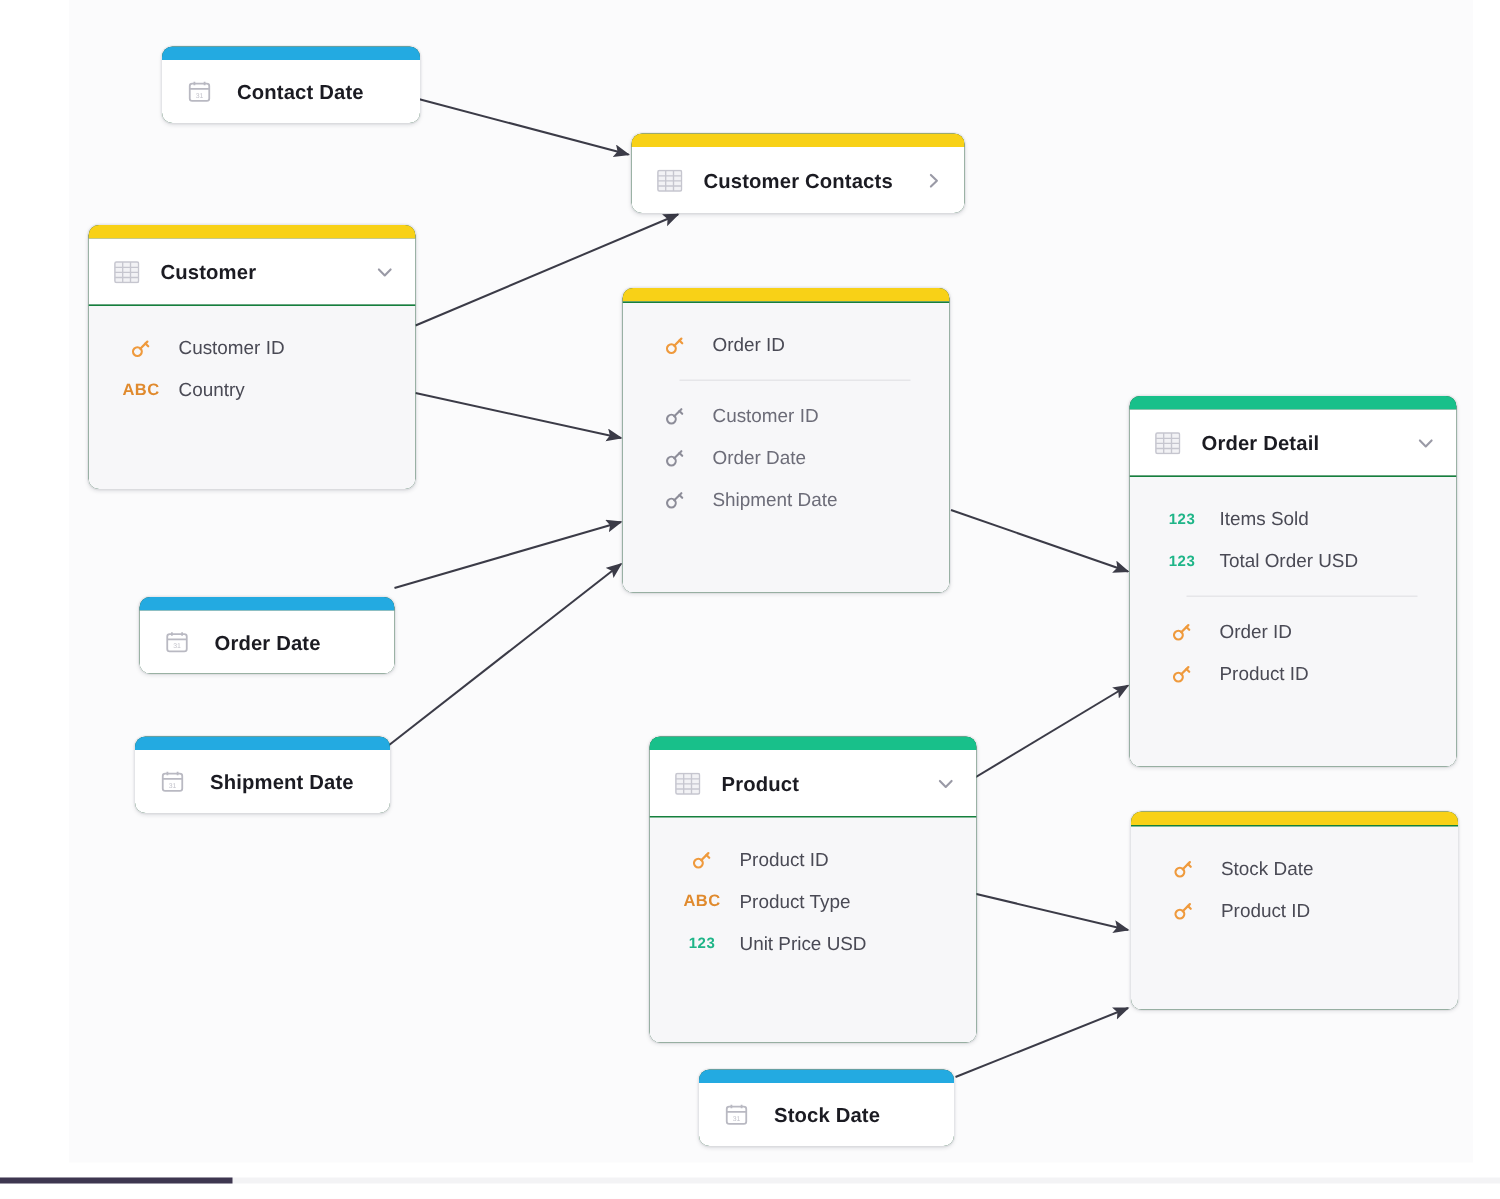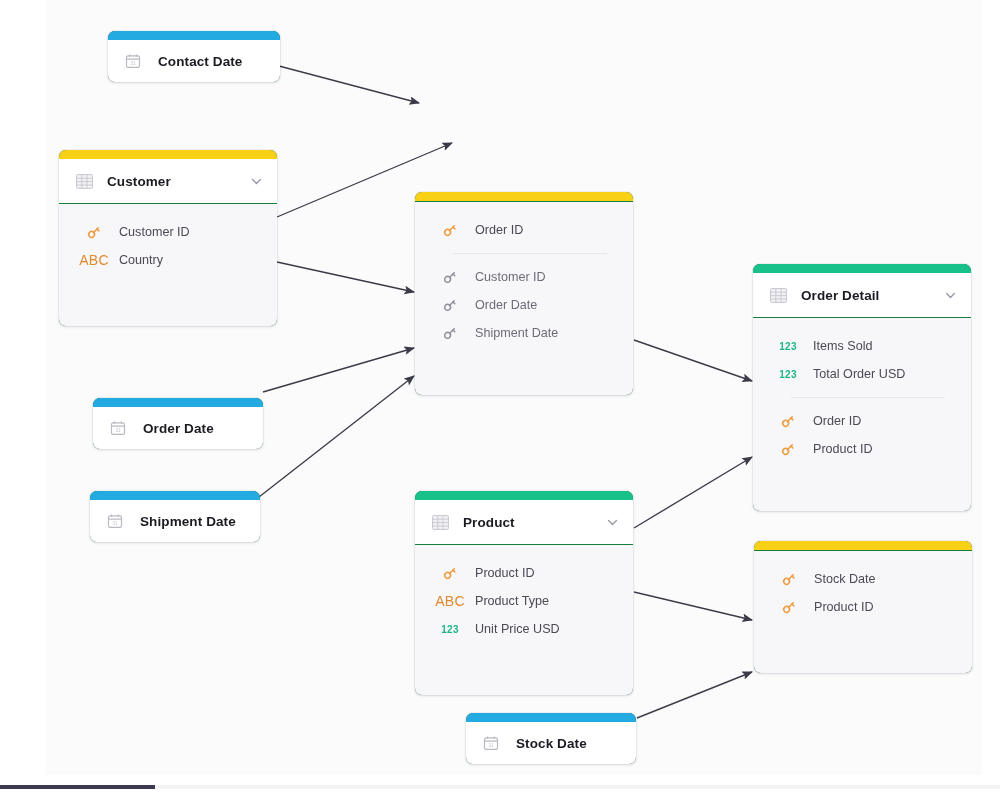--- a/index.html
+++ b/index.html
@@ -94,22 +94,22 @@
   
   .g {
     width: 18px;
     height: 18px;
     flex: 0 0 18px;
     display: flex;
     align-items: center;
     justify-content: center;
   }
   .g-abc {
-    font-size: 14px;
-    font-weight: normal;
+    font-size: 11px;
+    font-weight: bold;
     letter-spacing: .3px;
     color: #e08a2e;
   }
   .g-123 {
     font-size: 10px;
     font-weight: bold;
     letter-spacing: .3px;
     color: #1fb588;
   }
   
@@ -151,291 +151,312 @@
           <line x1="1.5" y1="6.2" x2="14.5" y2="6.2" stroke="#b9b9c2" stroke-width="1.2"></line>
           <line x1="4.6" y1="1.5" x2="4.6" y2="3.8" stroke="#b9b9c2" stroke-width="1.2"></line>
           <line x1="11.4" y1="1.5" x2="11.4" y2="3.8" stroke="#b9b9c2" stroke-width="1.2"></line>
           <text x="8" y="12.3" font-size="4.6" fill="#c3c3cb" text-anchor="middle" font-family="Liberation Sans">31</text>
         </svg>
       </span>
       <span class="title">Contact Date</span>
     </div>
   </div>
 
-
-  <div class="node" style="left:59px; top:150px; width:218px;">
+  <div class="node compact" style="left:421px; top:89px; width:222px;">
     <div class="accent" style="background: rgb(248, 209, 23);"></div>
     <div class="titlerow">
       <span class="g">
         <svg width="17" height="15" viewBox="0 0 17 15">
           <rect x="0.6" y="0.6" width="15.8" height="13.8" rx="1" fill="#f2f2f5" stroke="#c6c6cf" stroke-width="1"></rect>
           <line x1="0.6" y1="4.2" x2="16.4" y2="4.2" stroke="#c6c6cf" stroke-width=".9"></line>
           <line x1="0.6" y1="7.6" x2="16.4" y2="7.6" stroke="#c6c6cf" stroke-width=".9"></line>
           <line x1="0.6" y1="11" x2="16.4" y2="11" stroke="#c6c6cf" stroke-width=".9"></line>
           <line x1="5.8" y1="0.6" x2="5.8" y2="14.4" stroke="#c6c6cf" stroke-width=".9"></line>
           <line x1="11" y1="0.6" x2="11" y2="14.4" stroke="#c6c6cf" stroke-width=".9"></line>
         </svg>
       </span>
-      <span class="title">Customer</span>
+      <span class="title">Customer Contacts</span>
       <span class="chev">
         <svg width="13" height="13" viewBox="0 0 13 13">
-            <path d="M2.6 4.6 L6.5 8.6 L10.4 4.6" fill="none" stroke="#9a9aa6" stroke-width="1.4" stroke-linecap="round" stroke-linejoin="round"></path>
+            <path d="M4.6 2.6 L8.6 6.5 L4.6 10.4" fill="none" stroke="#9a9aa6" stroke-width="1.4" stroke-linecap="round" stroke-linejoin="round"></path>
           </svg>
       </span>
     </div>
-    <div class="body" style="padding-bottom:52px;">
-      <div class="field">
-        <span class="g">
-          <svg width="16" height="16" viewBox="0 0 16 16">
-              <g transform="rotate(-45 8 8)">
-                <circle cx="4.6" cy="8" r="2.9" fill="none" stroke="#ef9a3d" stroke-width="1.5"></circle>
-                <line x1="7.3" y1="8" x2="14" y2="8" stroke="#ef9a3d" stroke-width="1.5" stroke-linecap="round"></line>
-                <line x1="12.2" y1="8" x2="12.2" y2="10.6" stroke="#ef9a3d" stroke-width="1.5" stroke-linecap="round"></line>
-              </g>
-            </svg>
-        </span>
-        <span class="fname">Customer ID</span>
-      </div>
-      <div class="field">
-        <span class="g g-abc">ABC</span>
-        <span class="fname">Country</span>
-      </div>
-    </div>
-  </div>
-
-  <div class="node" style="left:415px; top:192px; width:218px;">
+  </div>
+
+  <div class="node" style="left:59px; top:150px; width:218px;">
     <div class="accent" style="background: rgb(248, 209, 23);"></div>
-    <div class="body" style="padding-bottom:48px;">
-      <div class="field">
-        <span class="g">
-          <svg width="16" height="16" viewBox="0 0 16 16">
-              <g transform="rotate(-45 8 8)">
-                <circle cx="4.6" cy="8" r="2.9" fill="none" stroke="#ef9a3d" stroke-width="1.5"></circle>
-                <line x1="7.3" y1="8" x2="14" y2="8" stroke="#ef9a3d" stroke-width="1.5" stroke-linecap="round"></line>
-                <line x1="12.2" y1="8" x2="12.2" y2="10.6" stroke="#ef9a3d" stroke-width="1.5" stroke-linecap="round"></line>
-              </g>
-            </svg>
-        </span>
-        <span class="fname">Order ID</span>
-      </div>
-      <div class="divider"></div>
-      <div class="field dim">
-        <span class="g">
-          <svg width="16" height="16" viewBox="0 0 16 16">
-              <g transform="rotate(-45 8 8)">
-                <circle cx="4.6" cy="8" r="2.9" fill="none" stroke="#8d8d99" stroke-width="1.4"></circle>
-                <line x1="7.3" y1="8" x2="14" y2="8" stroke="#8d8d99" stroke-width="1.4" stroke-linecap="round"></line>
-                <line x1="12.2" y1="8" x2="12.2" y2="10.6" stroke="#8d8d99" stroke-width="1.4" stroke-linecap="round"></line>
-              </g>
-            </svg>
-        </span>
-        <span class="fname">Customer ID</span>
-      </div>
-      <div class="field dim">
-        <span class="g">
-          <svg width="16" height="16" viewBox="0 0 16 16">
-              <g transform="rotate(-45 8 8)">
-                <circle cx="4.6" cy="8" r="2.9" fill="none" stroke="#8d8d99" stroke-width="1.4"></circle>
-                <line x1="7.3" y1="8" x2="14" y2="8" stroke="#8d8d99" stroke-width="1.4" stroke-linecap="round"></line>
-                <line x1="12.2" y1="8" x2="12.2" y2="10.6" stroke="#8d8d99" stroke-width="1.4" stroke-linecap="round"></line>
-              </g>
-            </svg>
-        </span>
-        <span class="fname">Order Date</span>
-      </div>
-      <div class="field dim">
-        <span class="g">
-          <svg width="16" height="16" viewBox="0 0 16 16">
-              <g transform="rotate(-45 8 8)">
-                <circle cx="4.6" cy="8" r="2.9" fill="none" stroke="#8d8d99" stroke-width="1.4"></circle>
-                <line x1="7.3" y1="8" x2="14" y2="8" stroke="#8d8d99" stroke-width="1.4" stroke-linecap="round"></line>
-                <line x1="12.2" y1="8" x2="12.2" y2="10.6" stroke="#8d8d99" stroke-width="1.4" stroke-linecap="round"></line>
-              </g>
-            </svg>
-        </span>
-        <span class="fname">Shipment Date</span>
-      </div>
-    </div>
-  </div>
-
-  <div class="node" style="left:753px; top:264px; width:218px;">
-    <div class="accent" style="background: rgb(24, 192, 138);"></div>
     <div class="titlerow">
       <span class="g">
         <svg width="17" height="15" viewBox="0 0 17 15">
           <rect x="0.6" y="0.6" width="15.8" height="13.8" rx="1" fill="#f2f2f5" stroke="#c6c6cf" stroke-width="1"></rect>
           <line x1="0.6" y1="4.2" x2="16.4" y2="4.2" stroke="#c6c6cf" stroke-width=".9"></line>
           <line x1="0.6" y1="7.6" x2="16.4" y2="7.6" stroke="#c6c6cf" stroke-width=".9"></line>
           <line x1="0.6" y1="11" x2="16.4" y2="11" stroke="#c6c6cf" stroke-width=".9"></line>
           <line x1="5.8" y1="0.6" x2="5.8" y2="14.4" stroke="#c6c6cf" stroke-width=".9"></line>
           <line x1="11" y1="0.6" x2="11" y2="14.4" stroke="#c6c6cf" stroke-width=".9"></line>
         </svg>
       </span>
-      <span class="title">Order Detail</span>
+      <span class="title">Customer</span>
       <span class="chev">
         <svg width="13" height="13" viewBox="0 0 13 13">
             <path d="M2.6 4.6 L6.5 8.6 L10.4 4.6" fill="none" stroke="#9a9aa6" stroke-width="1.4" stroke-linecap="round" stroke-linejoin="round"></path>
           </svg>
       </span>
     </div>
+    <div class="body" style="padding-bottom:52px;">
+      <div class="field">
+        <span class="g">
+          <svg width="16" height="16" viewBox="0 0 16 16">
+              <g transform="rotate(-45 8 8)">
+                <circle cx="4.6" cy="8" r="2.9" fill="none" stroke="#ef9a3d" stroke-width="1.5"></circle>
+                <line x1="7.3" y1="8" x2="14" y2="8" stroke="#ef9a3d" stroke-width="1.5" stroke-linecap="round"></line>
+                <line x1="12.2" y1="8" x2="12.2" y2="10.6" stroke="#ef9a3d" stroke-width="1.5" stroke-linecap="round"></line>
+              </g>
+            </svg>
+        </span>
+        <span class="fname">Customer ID</span>
+      </div>
+      <div class="field">
+        <span class="g g-abc">ABC</span>
+        <span class="fname">Country</span>
+      </div>
+    </div>
+  </div>
+
+  <div class="node" style="left:415px; top:192px; width:218px;">
+    <div class="accent" style="background: rgb(248, 209, 23);"></div>
     <div class="body" style="padding-bottom:48px;">
       <div class="field">
-        <span class="g g-123">123</span>
-        <span class="fname">Items Sold</span>
-      </div>
-      <div class="field">
-        <span class="g g-123">123</span>
-        <span class="fname">Total Order USD</span>
+        <span class="g">
+          <svg width="16" height="16" viewBox="0 0 16 16">
+              <g transform="rotate(-45 8 8)">
+                <circle cx="4.6" cy="8" r="2.9" fill="none" stroke="#ef9a3d" stroke-width="1.5"></circle>
+                <line x1="7.3" y1="8" x2="14" y2="8" stroke="#ef9a3d" stroke-width="1.5" stroke-linecap="round"></line>
+                <line x1="12.2" y1="8" x2="12.2" y2="10.6" stroke="#ef9a3d" stroke-width="1.5" stroke-linecap="round"></line>
+              </g>
+            </svg>
+        </span>
+        <span class="fname">Order ID</span>
       </div>
       <div class="divider"></div>
-      <div class="field">
-        <span class="g">
-          <svg width="16" height="16" viewBox="0 0 16 16">
-              <g transform="rotate(-45 8 8)">
-                <circle cx="4.6" cy="8" r="2.9" fill="none" stroke="#ef9a3d" stroke-width="1.5"></circle>
-                <line x1="7.3" y1="8" x2="14" y2="8" stroke="#ef9a3d" stroke-width="1.5" stroke-linecap="round"></line>
-                <line x1="12.2" y1="8" x2="12.2" y2="10.6" stroke="#ef9a3d" stroke-width="1.5" stroke-linecap="round"></line>
-              </g>
-            </svg>
-        </span>
-        <span class="fname">Order ID</span>
-      </div>
-      <div class="field">
-        <span class="g">
-          <svg width="16" height="16" viewBox="0 0 16 16">
-              <g transform="rotate(-45 8 8)">
-                <circle cx="4.6" cy="8" r="2.9" fill="none" stroke="#ef9a3d" stroke-width="1.5"></circle>
-                <line x1="7.3" y1="8" x2="14" y2="8" stroke="#ef9a3d" stroke-width="1.5" stroke-linecap="round"></line>
-                <line x1="12.2" y1="8" x2="12.2" y2="10.6" stroke="#ef9a3d" stroke-width="1.5" stroke-linecap="round"></line>
-              </g>
-            </svg>
-        </span>
-        <span class="fname">Product ID</span>
-      </div>
-    </div>
-  </div>
-
-  <div class="node datecard compact" style="left:93px; top:398px; width:170px;">
-    <div class="accent" style="background: rgb(35, 170, 225);"></div>
-    <div class="titlerow">
-      <span class="g">
-        <svg width="16" height="16" viewBox="0 0 16 16">
-          <rect x="1.5" y="2.8" width="13" height="11.5" rx="1.6" fill="none" stroke="#b9b9c2" stroke-width="1.2"></rect>
-          <line x1="1.5" y1="6.2" x2="14.5" y2="6.2" stroke="#b9b9c2" stroke-width="1.2"></line>
-          <line x1="4.6" y1="1.5" x2="4.6" y2="3.8" stroke="#b9b9c2" stroke-width="1.2"></line>
-          <line x1="11.4" y1="1.5" x2="11.4" y2="3.8" stroke="#b9b9c2" stroke-width="1.2"></line>
-          <text x="8" y="12.3" font-size="4.6" fill="#c3c3cb" text-anchor="middle" font-family="Liberation Sans">31</text>
-        </svg>
-      </span>
-      <span class="title">Order Date</span>
-    </div>
-  </div>
-
-  <div class="node datecard compact" style="left:90px; top:491px; width:170px;">
-    <div class="accent" style="background: rgb(35, 170, 225);"></div>
-    <div class="titlerow">
-      <span class="g">
-        <svg width="16" height="16" viewBox="0 0 16 16">
-          <rect x="1.5" y="2.8" width="13" height="11.5" rx="1.6" fill="none" stroke="#b9b9c2" stroke-width="1.2"></rect>
-          <line x1="1.5" y1="6.2" x2="14.5" y2="6.2" stroke="#b9b9c2" stroke-width="1.2"></line>
-          <line x1="4.6" y1="1.5" x2="4.6" y2="3.8" stroke="#b9b9c2" stroke-width="1.2"></line>
-          <line x1="11.4" y1="1.5" x2="11.4" y2="3.8" stroke="#b9b9c2" stroke-width="1.2"></line>
-          <text x="8" y="12.3" font-size="4.6" fill="#c3c3cb" text-anchor="middle" font-family="Liberation Sans">31</text>
-        </svg>
-      </span>
-      <span class="title">Shipment Date</span>
-    </div>
-  </div>
-
-  <div class="node" style="left:415px; top:491px; width:218px;">
+      <div class="field dim">
+        <span class="g">
+          <svg width="16" height="16" viewBox="0 0 16 16">
+              <g transform="rotate(-45 8 8)">
+                <circle cx="4.6" cy="8" r="2.9" fill="none" stroke="#8d8d99" stroke-width="1.4"></circle>
+                <line x1="7.3" y1="8" x2="14" y2="8" stroke="#8d8d99" stroke-width="1.4" stroke-linecap="round"></line>
+                <line x1="12.2" y1="8" x2="12.2" y2="10.6" stroke="#8d8d99" stroke-width="1.4" stroke-linecap="round"></line>
+              </g>
+            </svg>
+        </span>
+        <span class="fname">Customer ID</span>
+      </div>
+      <div class="field dim">
+        <span class="g">
+          <svg width="16" height="16" viewBox="0 0 16 16">
+              <g transform="rotate(-45 8 8)">
+                <circle cx="4.6" cy="8" r="2.9" fill="none" stroke="#8d8d99" stroke-width="1.4"></circle>
+                <line x1="7.3" y1="8" x2="14" y2="8" stroke="#8d8d99" stroke-width="1.4" stroke-linecap="round"></line>
+                <line x1="12.2" y1="8" x2="12.2" y2="10.6" stroke="#8d8d99" stroke-width="1.4" stroke-linecap="round"></line>
+              </g>
+            </svg>
+        </span>
+        <span class="fname">Order Date</span>
+      </div>
+      <div class="field dim">
+        <span class="g">
+          <svg width="16" height="16" viewBox="0 0 16 16">
+              <g transform="rotate(-45 8 8)">
+                <circle cx="4.6" cy="8" r="2.9" fill="none" stroke="#8d8d99" stroke-width="1.4"></circle>
+                <line x1="7.3" y1="8" x2="14" y2="8" stroke="#8d8d99" stroke-width="1.4" stroke-linecap="round"></line>
+                <line x1="12.2" y1="8" x2="12.2" y2="10.6" stroke="#8d8d99" stroke-width="1.4" stroke-linecap="round"></line>
+              </g>
+            </svg>
+        </span>
+        <span class="fname">Shipment Date</span>
+      </div>
+    </div>
+  </div>
+
+  <div class="node" style="left:753px; top:264px; width:218px;">
     <div class="accent" style="background: rgb(24, 192, 138);"></div>
     <div class="titlerow">
       <span class="g">
         <svg width="17" height="15" viewBox="0 0 17 15">
           <rect x="0.6" y="0.6" width="15.8" height="13.8" rx="1" fill="#f2f2f5" stroke="#c6c6cf" stroke-width="1"></rect>
           <line x1="0.6" y1="4.2" x2="16.4" y2="4.2" stroke="#c6c6cf" stroke-width=".9"></line>
           <line x1="0.6" y1="7.6" x2="16.4" y2="7.6" stroke="#c6c6cf" stroke-width=".9"></line>
           <line x1="0.6" y1="11" x2="16.4" y2="11" stroke="#c6c6cf" stroke-width=".9"></line>
           <line x1="5.8" y1="0.6" x2="5.8" y2="14.4" stroke="#c6c6cf" stroke-width=".9"></line>
           <line x1="11" y1="0.6" x2="11" y2="14.4" stroke="#c6c6cf" stroke-width=".9"></line>
         </svg>
       </span>
-      <span class="title">Product</span>
+      <span class="title">Order Detail</span>
       <span class="chev">
         <svg width="13" height="13" viewBox="0 0 13 13">
             <path d="M2.6 4.6 L6.5 8.6 L10.4 4.6" fill="none" stroke="#9a9aa6" stroke-width="1.4" stroke-linecap="round" stroke-linejoin="round"></path>
           </svg>
       </span>
     </div>
-    <div class="body" style="padding-bottom:52px;">
+    <div class="body" style="padding-bottom:48px;">
+      <div class="field">
+        <span class="g g-123">123</span>
+        <span class="fname">Items Sold</span>
+      </div>
+      <div class="field">
+        <span class="g g-123">123</span>
+        <span class="fname">Total Order USD</span>
+      </div>
+      <div class="divider"></div>
+      <div class="field">
+        <span class="g">
+          <svg width="16" height="16" viewBox="0 0 16 16">
+              <g transform="rotate(-45 8 8)">
+                <circle cx="4.6" cy="8" r="2.9" fill="none" stroke="#ef9a3d" stroke-width="1.5"></circle>
+                <line x1="7.3" y1="8" x2="14" y2="8" stroke="#ef9a3d" stroke-width="1.5" stroke-linecap="round"></line>
+                <line x1="12.2" y1="8" x2="12.2" y2="10.6" stroke="#ef9a3d" stroke-width="1.5" stroke-linecap="round"></line>
+              </g>
+            </svg>
+        </span>
+        <span class="fname">Order ID</span>
+      </div>
       <div class="field">
         <span class="g">
           <svg width="16" height="16" viewBox="0 0 16 16">
               <g transform="rotate(-45 8 8)">
                 <circle cx="4.6" cy="8" r="2.9" fill="none" stroke="#ef9a3d" stroke-width="1.5"></circle>
                 <line x1="7.3" y1="8" x2="14" y2="8" stroke="#ef9a3d" stroke-width="1.5" stroke-linecap="round"></line>
                 <line x1="12.2" y1="8" x2="12.2" y2="10.6" stroke="#ef9a3d" stroke-width="1.5" stroke-linecap="round"></line>
               </g>
             </svg>
         </span>
         <span class="fname">Product ID</span>
       </div>
-      <div class="field">
-        <span class="g g-abc">ABC</span>
-        <span class="fname">Product Type</span>
-      </div>
-      <div class="field">
-        <span class="g g-123">123</span>
-        <span class="fname">Unit Price USD</span>
-      </div>
-    </div>
-  </div>
-
-  <div class="node" style="left:754px; top:541px; width:218px;">
-    <div class="accent" style="background: rgb(248, 209, 23);"></div>
-    <div class="body" style="padding-bottom:52px;">
-      <div class="field">
-        <span class="g">
-          <svg width="16" height="16" viewBox="0 0 16 16">
-              <g transform="rotate(-45 8 8)">
-                <circle cx="4.6" cy="8" r="2.9" fill="none" stroke="#ef9a3d" stroke-width="1.5"></circle>
-                <line x1="7.3" y1="8" x2="14" y2="8" stroke="#ef9a3d" stroke-width="1.5" stroke-linecap="round"></line>
-                <line x1="12.2" y1="8" x2="12.2" y2="10.6" stroke="#ef9a3d" stroke-width="1.5" stroke-linecap="round"></line>
-              </g>
-            </svg>
-        </span>
-        <span class="fname">Stock Date</span>
-      </div>
-      <div class="field">
-        <span class="g">
-          <svg width="16" height="16" viewBox="0 0 16 16">
-              <g transform="rotate(-45 8 8)">
-                <circle cx="4.6" cy="8" r="2.9" fill="none" stroke="#ef9a3d" stroke-width="1.5"></circle>
-                <line x1="7.3" y1="8" x2="14" y2="8" stroke="#ef9a3d" stroke-width="1.5" stroke-linecap="round"></line>
-                <line x1="12.2" y1="8" x2="12.2" y2="10.6" stroke="#ef9a3d" stroke-width="1.5" stroke-linecap="round"></line>
-              </g>
-            </svg>
-        </span>
-        <span class="fname">Product ID</span>
-      </div>
-    </div>
-  </div>
-
-  <div class="node datecard compact" style="left:466px; top:713px; width:170px;">
+    </div>
+  </div>
+
+  <div class="node datecard compact" style="left:93px; top:398px; width:170px;">
     <div class="accent" style="background: rgb(35, 170, 225);"></div>
     <div class="titlerow">
       <span class="g">
         <svg width="16" height="16" viewBox="0 0 16 16">
           <rect x="1.5" y="2.8" width="13" height="11.5" rx="1.6" fill="none" stroke="#b9b9c2" stroke-width="1.2"></rect>
           <line x1="1.5" y1="6.2" x2="14.5" y2="6.2" stroke="#b9b9c2" stroke-width="1.2"></line>
           <line x1="4.6" y1="1.5" x2="4.6" y2="3.8" stroke="#b9b9c2" stroke-width="1.2"></line>
           <line x1="11.4" y1="1.5" x2="11.4" y2="3.8" stroke="#b9b9c2" stroke-width="1.2"></line>
           <text x="8" y="12.3" font-size="4.6" fill="#c3c3cb" text-anchor="middle" font-family="Liberation Sans">31</text>
         </svg>
       </span>
+      <span class="title">Order Date</span>
+    </div>
+  </div>
+
+  <div class="node datecard compact" style="left:90px; top:491px; width:170px;">
+    <div class="accent" style="background: rgb(35, 170, 225);"></div>
+    <div class="titlerow">
+      <span class="g">
+        <svg width="16" height="16" viewBox="0 0 16 16">
+          <rect x="1.5" y="2.8" width="13" height="11.5" rx="1.6" fill="none" stroke="#b9b9c2" stroke-width="1.2"></rect>
+          <line x1="1.5" y1="6.2" x2="14.5" y2="6.2" stroke="#b9b9c2" stroke-width="1.2"></line>
+          <line x1="4.6" y1="1.5" x2="4.6" y2="3.8" stroke="#b9b9c2" stroke-width="1.2"></line>
+          <line x1="11.4" y1="1.5" x2="11.4" y2="3.8" stroke="#b9b9c2" stroke-width="1.2"></line>
+          <text x="8" y="12.3" font-size="4.6" fill="#c3c3cb" text-anchor="middle" font-family="Liberation Sans">31</text>
+        </svg>
+      </span>
+      <span class="title">Shipment Date</span>
+    </div>
+  </div>
+
+  <div class="node" style="left:433px; top:491px; width:218px;">
+    <div class="accent" style="background: rgb(24, 192, 138);"></div>
+    <div class="titlerow">
+      <span class="g">
+        <svg width="17" height="15" viewBox="0 0 17 15">
+          <rect x="0.6" y="0.6" width="15.8" height="13.8" rx="1" fill="#f2f2f5" stroke="#c6c6cf" stroke-width="1"></rect>
+          <line x1="0.6" y1="4.2" x2="16.4" y2="4.2" stroke="#c6c6cf" stroke-width=".9"></line>
+          <line x1="0.6" y1="7.6" x2="16.4" y2="7.6" stroke="#c6c6cf" stroke-width=".9"></line>
+          <line x1="0.6" y1="11" x2="16.4" y2="11" stroke="#c6c6cf" stroke-width=".9"></line>
+          <line x1="5.8" y1="0.6" x2="5.8" y2="14.4" stroke="#c6c6cf" stroke-width=".9"></line>
+          <line x1="11" y1="0.6" x2="11" y2="14.4" stroke="#c6c6cf" stroke-width=".9"></line>
+        </svg>
+      </span>
+      <span class="title">Product</span>
+      <span class="chev">
+        <svg width="13" height="13" viewBox="0 0 13 13">
+            <path d="M2.6 4.6 L6.5 8.6 L10.4 4.6" fill="none" stroke="#9a9aa6" stroke-width="1.4" stroke-linecap="round" stroke-linejoin="round"></path>
+          </svg>
+      </span>
+    </div>
+    <div class="body" style="padding-bottom:52px;">
+      <div class="field">
+        <span class="g">
+          <svg width="16" height="16" viewBox="0 0 16 16">
+              <g transform="rotate(-45 8 8)">
+                <circle cx="4.6" cy="8" r="2.9" fill="none" stroke="#ef9a3d" stroke-width="1.5"></circle>
+                <line x1="7.3" y1="8" x2="14" y2="8" stroke="#ef9a3d" stroke-width="1.5" stroke-linecap="round"></line>
+                <line x1="12.2" y1="8" x2="12.2" y2="10.6" stroke="#ef9a3d" stroke-width="1.5" stroke-linecap="round"></line>
+              </g>
+            </svg>
+        </span>
+        <span class="fname">Product ID</span>
+      </div>
+      <div class="field">
+        <span class="g g-abc">ABC</span>
+        <span class="fname">Product Type</span>
+      </div>
+      <div class="field">
+        <span class="g g-123">123</span>
+        <span class="fname">Unit Price USD</span>
+      </div>
+    </div>
+  </div>
+
+  <div class="node" style="left:754px; top:541px; width:218px;">
+    <div class="accent" style="background: rgb(248, 209, 23);"></div>
+    <div class="body" style="padding-bottom:52px;">
+      <div class="field">
+        <span class="g">
+          <svg width="16" height="16" viewBox="0 0 16 16">
+              <g transform="rotate(-45 8 8)">
+                <circle cx="4.6" cy="8" r="2.9" fill="none" stroke="#ef9a3d" stroke-width="1.5"></circle>
+                <line x1="7.3" y1="8" x2="14" y2="8" stroke="#ef9a3d" stroke-width="1.5" stroke-linecap="round"></line>
+                <line x1="12.2" y1="8" x2="12.2" y2="10.6" stroke="#ef9a3d" stroke-width="1.5" stroke-linecap="round"></line>
+              </g>
+            </svg>
+        </span>
+        <span class="fname">Stock Date</span>
+      </div>
+      <div class="field">
+        <span class="g">
+          <svg width="16" height="16" viewBox="0 0 16 16">
+              <g transform="rotate(-45 8 8)">
+                <circle cx="4.6" cy="8" r="2.9" fill="none" stroke="#ef9a3d" stroke-width="1.5"></circle>
+                <line x1="7.3" y1="8" x2="14" y2="8" stroke="#ef9a3d" stroke-width="1.5" stroke-linecap="round"></line>
+                <line x1="12.2" y1="8" x2="12.2" y2="10.6" stroke="#ef9a3d" stroke-width="1.5" stroke-linecap="round"></line>
+              </g>
+            </svg>
+        </span>
+        <span class="fname">Product ID</span>
+      </div>
+    </div>
+  </div>
+
+  <div class="node datecard compact" style="left:466px; top:713px; width:170px;">
+    <div class="accent" style="background: rgb(35, 170, 225);"></div>
+    <div class="titlerow">
+      <span class="g">
+        <svg width="16" height="16" viewBox="0 0 16 16">
+          <rect x="1.5" y="2.8" width="13" height="11.5" rx="1.6" fill="none" stroke="#b9b9c2" stroke-width="1.2"></rect>
+          <line x1="1.5" y1="6.2" x2="14.5" y2="6.2" stroke="#b9b9c2" stroke-width="1.2"></line>
+          <line x1="4.6" y1="1.5" x2="4.6" y2="3.8" stroke="#b9b9c2" stroke-width="1.2"></line>
+          <line x1="11.4" y1="1.5" x2="11.4" y2="3.8" stroke="#b9b9c2" stroke-width="1.2"></line>
+          <text x="8" y="12.3" font-size="4.6" fill="#c3c3cb" text-anchor="middle" font-family="Liberation Sans">31</text>
+        </svg>
+      </span>
       <span class="title">Stock Date</span>
     </div>
   </div>
 
   <div style="position:absolute; left:0; bottom:10px; width:1000px; height:4px; background:#f3f3f5;"></div>
   <div style="position:absolute; left:0; bottom:10px; width:155px; height:4px; background:#3e3750;"></div>
 
 </div>
 
 </body></html>

